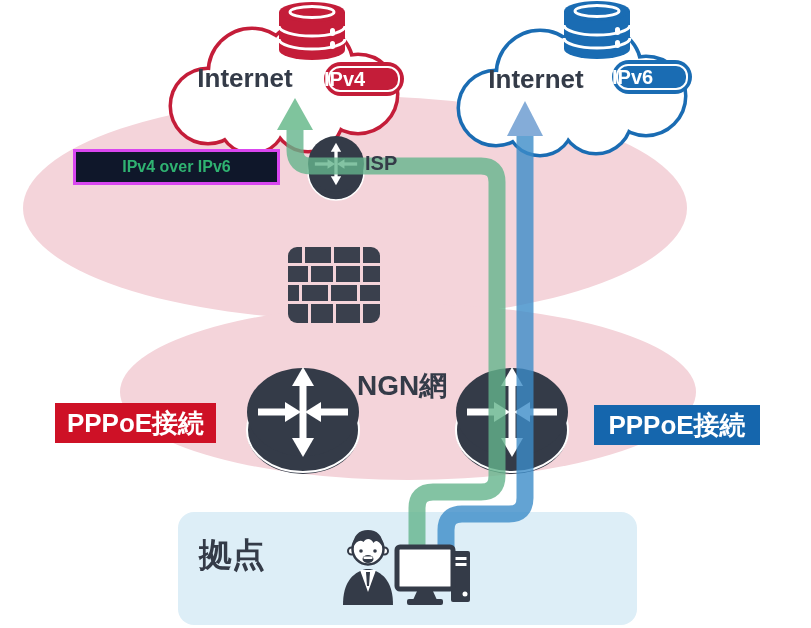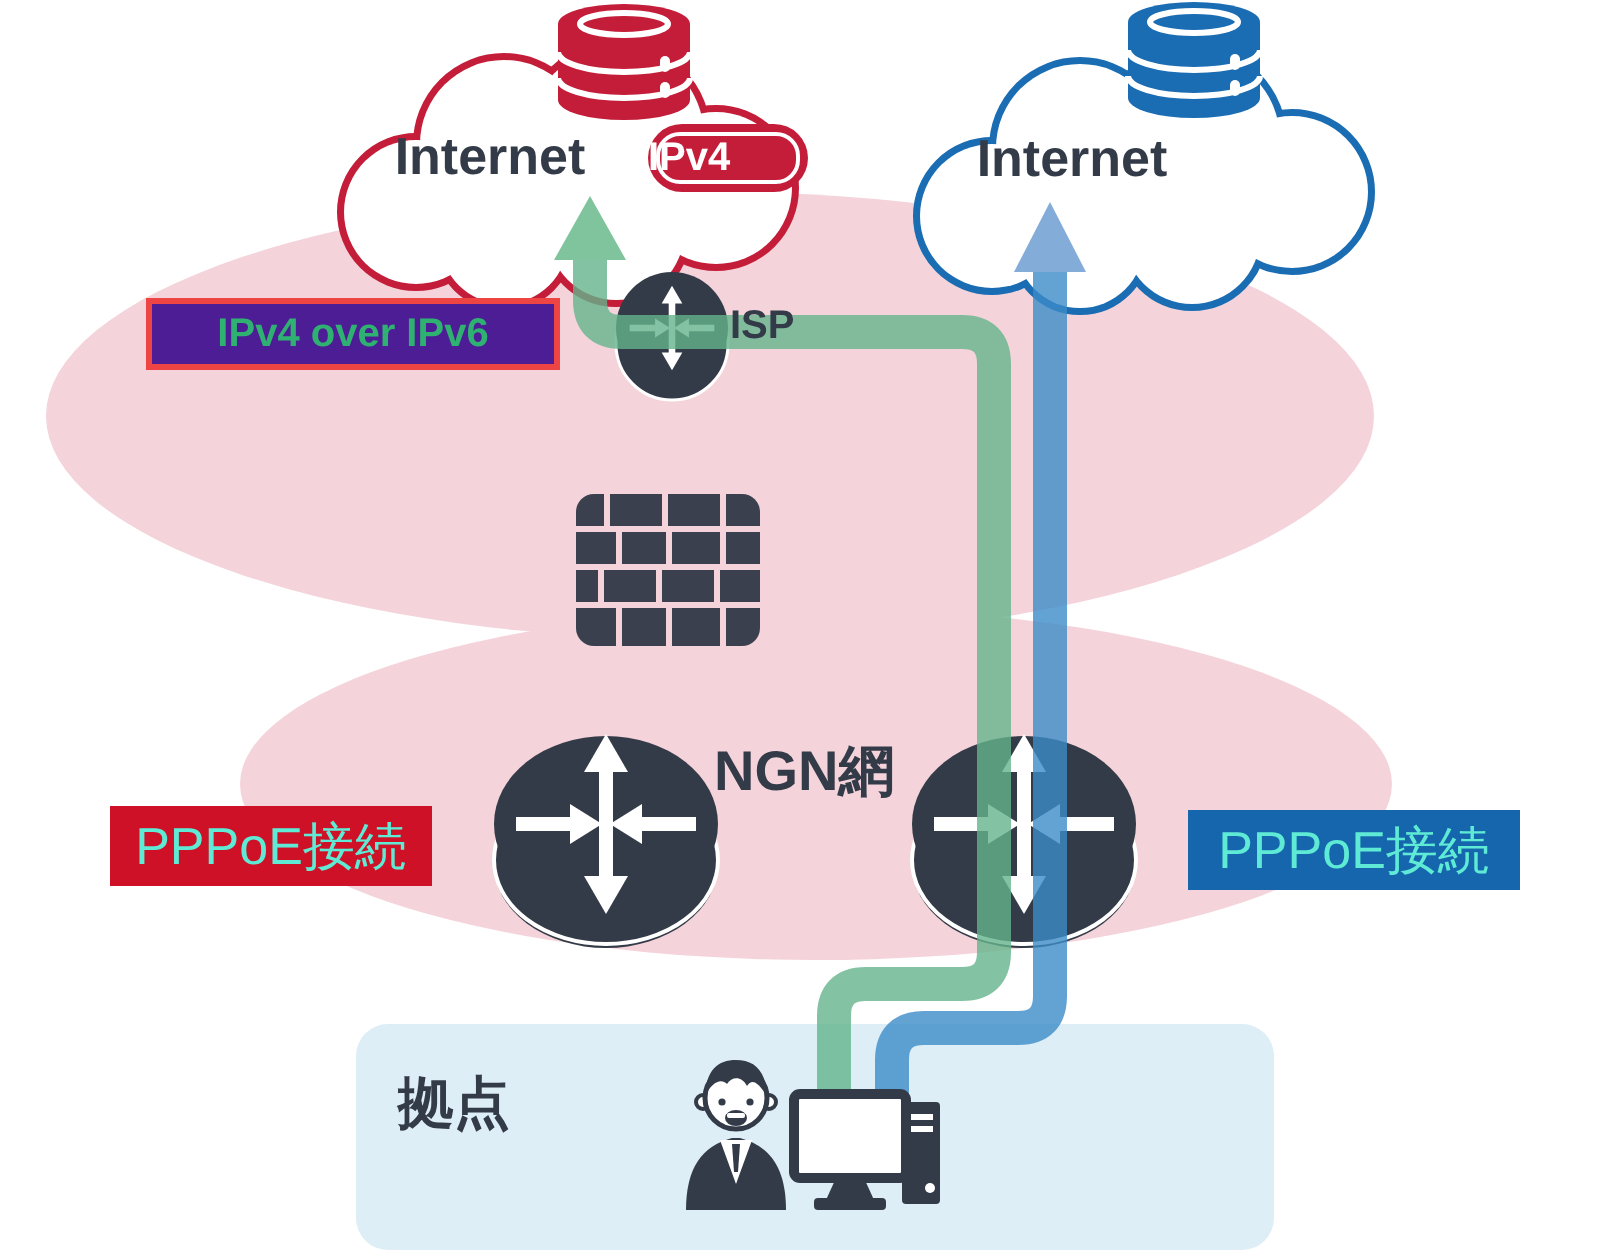--- a/index.html
+++ b/index.html
@@ -8,29 +8,29 @@
   .stage svg{position:absolute;left:0;top:0;}
   .lbl{position:absolute;font-weight:bold;color:#343b48;white-space:nowrap;}
   .lbl-internet-l{left:197px;top:63px;width:96px;font-size:26px;text-align:center;}
   .lbl-internet-r{left:486px;top:64px;width:100px;font-size:26px;text-align:center;}
   .badge{position:absolute;display:flex;align-items:center;justify-content:flex-start;
          color:#fff;font-weight:bold;font-size:20px;border-radius:17px;}
   .badge::after{content:"";position:absolute;inset:4px;border:2.5px solid #fff;border-radius:12px;}
   .badge-ipv4{left:324px;top:62px;width:80px;height:34px;background:#c41d39;}
   .badge-ipv6{left:612px;top:60px;width:80px;height:34px;background:#1a6cb3;}
   .lbl-overlay{left:73px;top:149px;width:201px;height:30px;line-height:30px;text-align:center;
-               background:#4c1d95;border:3px solid #ef4444;color:#2fb271;font-size:20px;}
+               background:#0f172a;border:3px solid #d946ef;color:#2fb271;font-size:16px;}
   .lbl-isp{left:365px;top:152px;font-size:20px;}
   .lbl-inet{left:272px;top:191px;font-size:28px;letter-spacing:0px;}
   .lbl-ngn{left:357px;top:350px;font-size:28px;margin-top:17px;}
   .conn-label{position:absolute;display:flex;align-items:center;justify-content:center;
-              color:#5eead4;font-weight:normal;font-size:26px;}
+              color:#ffffff;font-weight:bold;font-size:26px;}
   .lbl-pppoe{left:55px;top:403px;width:161px;height:40px;background:#ce1126;}
   .lbl-ipoe{left:594px;top:405px;width:166px;height:40px;background:#1566ad;}
-  .lbl-base{left:199px;top:533px;font-size:28px;}
+  .lbl-base{left:199px;top:533px;font-size:33px;}
 </style>
 </head>
 <body>
 
 <div class="stage">
 
 <svg width="811" height="628" viewBox="0 0 811 628">
   <defs>
     <g id="cloud">
       <circle cx="62" cy="82" r="36"></circle>
@@ -162,20 +162,23 @@
     <ellipse cx="368" cy="559" rx="5.5" ry="4" fill="#343b48"></ellipse>
     <rect x="363.5" y="556.5" width="9" height="2.5" rx="1" fill="#ffffff"></rect>
   </g>
 </svg>
 
 <div class="lbl lbl-internet-l">Internet</div>
 <div class="lbl lbl-internet-r">Internet</div>
 <div class="badge badge-ipv4">
       <span>IPv4</span>
     </div>
+<div class="badge badge-ipv6">
+      <span>IPv6</span>
+    </div>
 <div class="lbl lbl-overlay">IPv4 over IPv6</div>
 <div class="lbl lbl-isp">ISP</div>
 <div class="lbl lbl-ngn">NGN網</div>
 <div class="conn-label lbl-pppoe">PPPoE接続</div>
 <div class="conn-label lbl-ipoe">PPPoE接続</div>
 <div class="lbl lbl-base">拠点</div>
 
 </div>
 
 </body></html>

